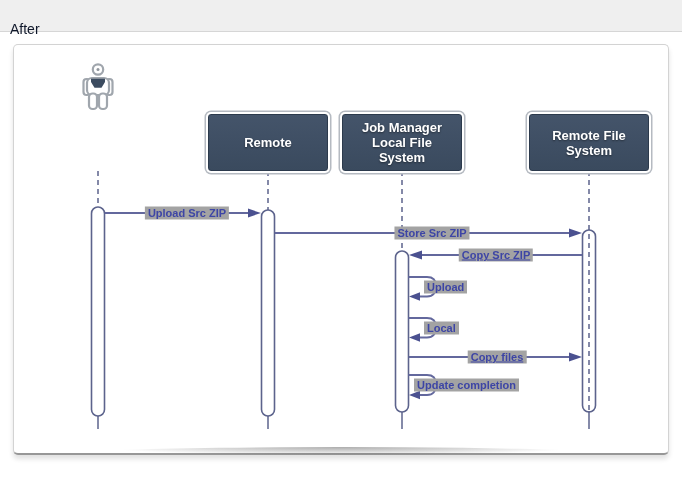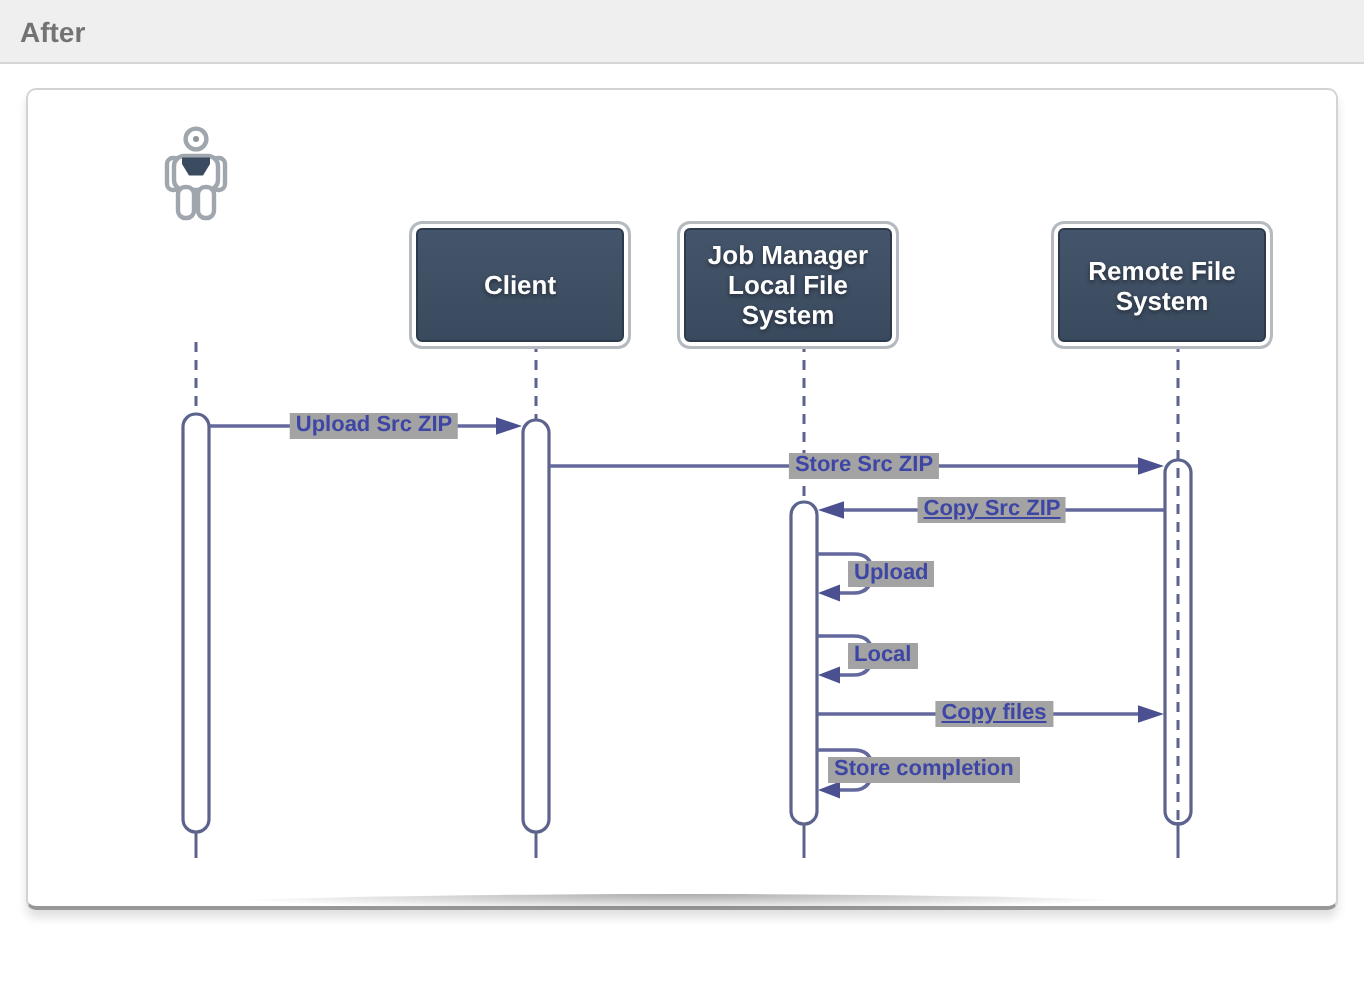--- a/index.html
+++ b/index.html
@@ -11,22 +11,22 @@
   }
   .stage { position: relative; width: 682px; height: 493px; }
 
   
   .header {
     position: absolute; left: 0; top: 0; width: 682px; height: 32px;
     background: #efefef;
     border-bottom: 1px solid #d6d6d6;
   }
   .header .title {
-    position: absolute; left: 10px; top: 0; line-height: 32px;
-    font-size: 14px; font-weight: bold; color: #737373;
+    position: absolute; left: 10px; top: 13px; line-height: 32px;
+    font-size: 14px; font-weight: normal; color: #0f172a;
   }
 
   
   .panel {
     position: absolute; left: 13px; top: 44px; width: 656px; height: 411px;
     background: #ffffff;
     border: 1px solid #d3d3d3;
     border-bottom: 2px solid #979797;
     border-radius: 5px;
     box-shadow: 0 4px 5px rgba(0,0,0,0.12);
@@ -38,21 +38,21 @@
                 rgba(70,70,70,0.45) 0%, rgba(70,70,70,0.18) 45%, rgba(70,70,70,0) 75%);
     border-radius: 50%;
     pointer-events: none;
   }
 
   
   svg.wires { position: absolute; left: 0; top: 0; width: 682px; height: 493px; }
 
   
   .lifebox {
-    position: absolute; width: 104px; height: 57px;
+    position: absolute; width: 120px; height: 57px;
     background: linear-gradient(180deg, #44546a 0%, #3a4a5e 100%);
     border: 1px solid #2c3a4c;
     border-radius: 3px;
     box-shadow: 0 0 0 2px #ffffff, 0 0 0 3.5px #b5bac1;
     display: flex; align-items: center; justify-content: center;
     text-align: center;
   }
   .lifebox .boxlabel {
     color: #ffffff; font-size: 13px; font-weight: bold; line-height: 15px;
     white-space: pre-line;
@@ -128,33 +128,33 @@
       <polygon points="582,233 569,228.6 569,237.4"></polygon>
       <polygon points="409,255 422,250.6 422,259.4"></polygon>
       <polygon points="409,296.5 420,292.3 420,300.7"></polygon>
       <polygon points="409,337.5 420,333.3 420,341.7"></polygon>
       <polygon points="582,357 569,352.6 569,361.4"></polygon>
       <polygon points="409,395 420,390.8 420,399.2"></polygon>
     </g>
   </svg>
 
   <div class="lifebox" style="left:208px; top:114px;">
-    <div class="boxlabel">Client</div>
+    <div class="boxlabel">Remote</div>
   </div>
   <div class="lifebox" style="left:342px; top:114px;">
     <div class="boxlabel">Job Manager
 Local File
 System</div>
   </div>
   <div class="lifebox" style="left:529px; top:114px;">
     <div class="boxlabel">Remote File
 System</div>
   </div>
 
   <div class="msglabel centered" style="left:187px; top:213px;">Upload Src ZIP</div>
   <div class="msglabel centered" style="left:432px; top:233px;">Store Src ZIP</div>
   <div class="msglabel centered" style="left:496px; top:255px;text-decoration:underline;">Copy Src ZIP</div>
   <div class="msglabel lefted" style="left:424px; top:287px;">Upload</div>
   <div class="msglabel lefted" style="left:424px; top:328px;">Local</div>
   <div class="msglabel centered" style="left:497px; top:357px;text-decoration:underline;">Copy files</div>
-  <div class="msglabel lefted" style="left:414px; top:385px;">Store completion</div>
+  <div class="msglabel lefted" style="left:414px; top:385px;">Update completion</div>
 
 </div>
 
 </body></html>

